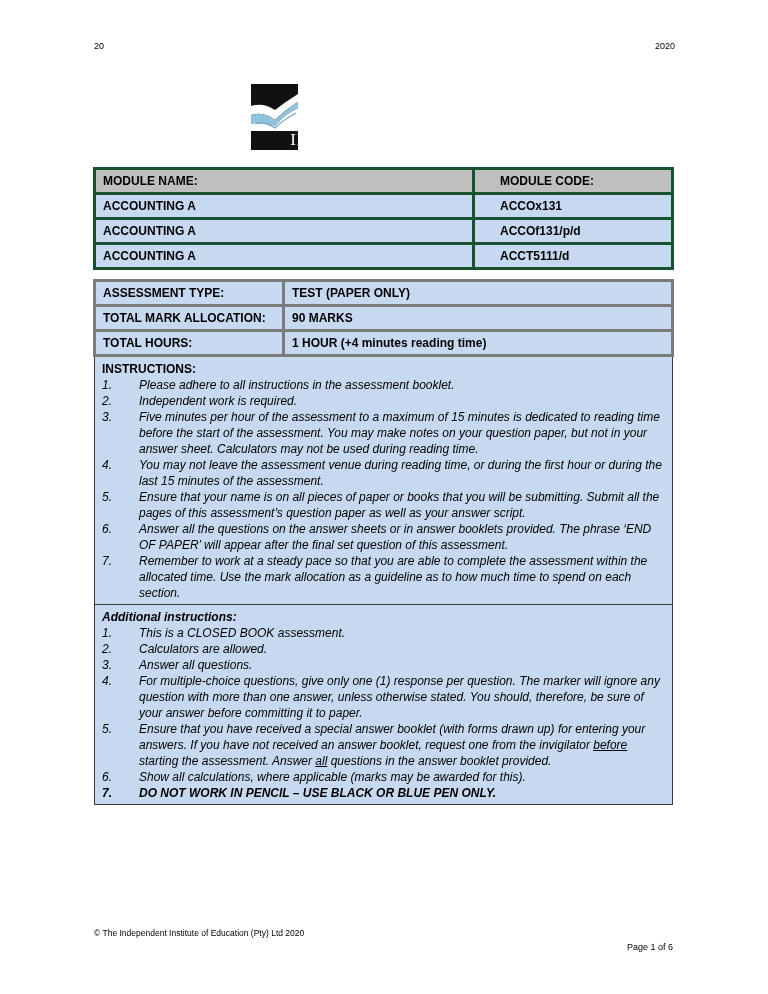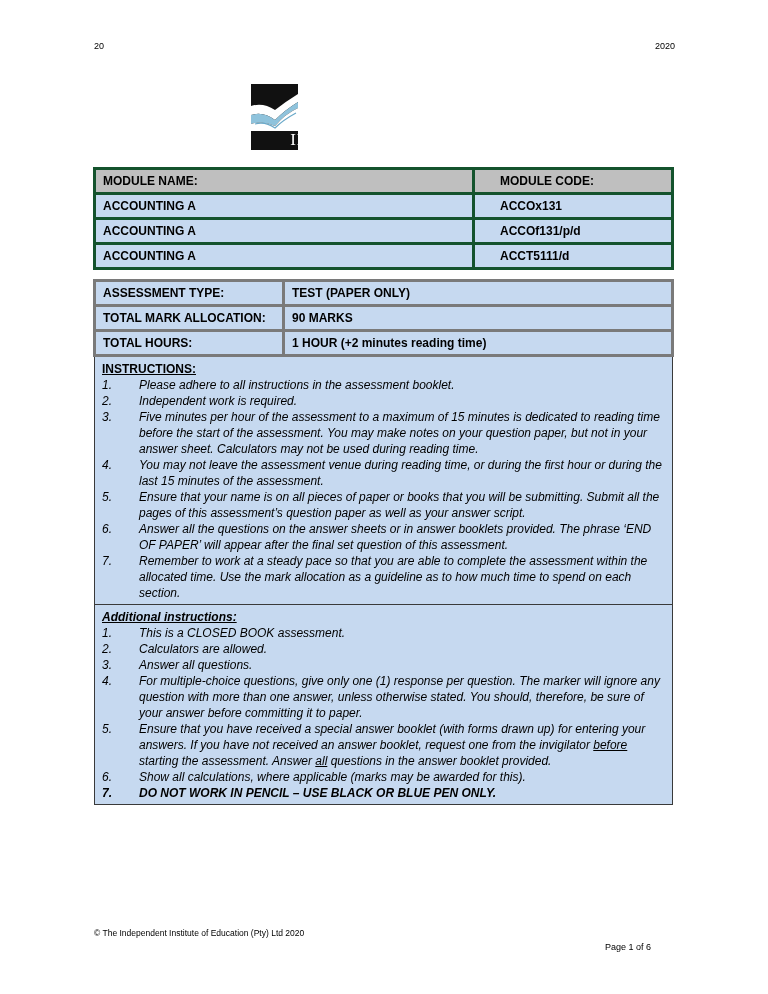--- a/index.html
+++ b/index.html
@@ -21,30 +21,30 @@
 
   table { border-collapse: collapse; position: absolute; left: 93px; width: 581px; font-size: 12px; font-weight: bold; }
   td { border: 3px solid #14532d; padding: 0 7px; height: 22px; line-height: 22px; background: #c6d9f0; }
   .t1 { top: 167px; }
   .t1 .head td { background: #bfbfbf; }
   .t1 td.c2 { width: 164px; padding-left: 25px; }
   .t2 { top: 279px; border: 1px solid #3a3a3a; }
   .t2 td { border-color: #7a7a7a; margin-top: 24px; }
   .t2 td.c1 { width: 172px; }
   .t2 td.box { height: auto; line-height: 16px; padding: 4px 7px 3px 7px; font-weight: normal; border: 1px solid #3a3a3a; }
-  .box-title { font-weight: bold; font-size: 12px; line-height: 16px; text-decoration: underline; }
+  .box-title { font-weight: bold; font-size: 12px; line-height: 16px; }
   .box-title.it { font-style: italic; }
   ol { list-style: none; margin: 0; padding: 0; }
   li { position: relative; padding-left: 37px; font-style: italic; font-size: 12px; line-height: 16px; }
   li .num { position: absolute; left: 0; top: 0; font-style: italic; }
   li.strong { font-weight: bold; }
   u { text-decoration: underline; }
 
   .foot-copy { position: absolute; left: 94px; top: 928px; font-size: 8.5px; }
-  .foot-page { position: absolute; left: 576px; top: 942px; width: 75px; text-align: right; font-size: 9px; }
+  .foot-page { position: absolute; left: 598px; top: 942px; width: 75px; text-align: right; font-size: 9px; }
 </style>
 </head>
 <body>
 
 <div class="hdr-left">20</div>
 <div class="hdr-right">2020</div>
 
 <div class="logo">
   <div class="logo-mark">
     <svg width="47" height="66" viewBox="0 0 47 66">
@@ -84,21 +84,21 @@
       <tr>
     <td class="c1">ASSESSMENT TYPE:</td>
     <td>TEST (PAPER ONLY)</td>
   </tr>
   <tr>
     <td class="c1">TOTAL MARK ALLOCATION:</td>
     <td>90 MARKS</td>
   </tr>
   <tr>
     <td class="c1">TOTAL HOURS:</td>
-    <td>1 HOUR (+2 minutes reading time)</td>
+    <td>1 HOUR (+4 minutes reading time)</td>
   </tr>
   <tr>
     <td class="box" colspan="2">
       <div class="box-title">INSTRUCTIONS:</div>
       <ol>
         <li><span class="num">1.</span><span>Please adhere to all instructions in the assessment booklet.</span></li>
         <li><span class="num">2.</span><span>Independent work is required.</span></li>
         <li><span class="num">3.</span><span>Five minutes per hour of the assessment to a maximum of 15 minutes is dedicated to reading time before the start of the assessment. You may make notes on your question paper, but not in your answer sheet. Calculators may not be used during reading time.</span></li>
         <li><span class="num">4.</span><span>You may not leave the assessment venue during reading time, or during the first hour or during the last 15 minutes of the assessment.</span></li>
         <li><span class="num">5.</span><span>Ensure that your name is on all pieces of paper or books that you will be submitting. Submit all the pages of this assessment’s question paper as well as your answer script.</span></li>

